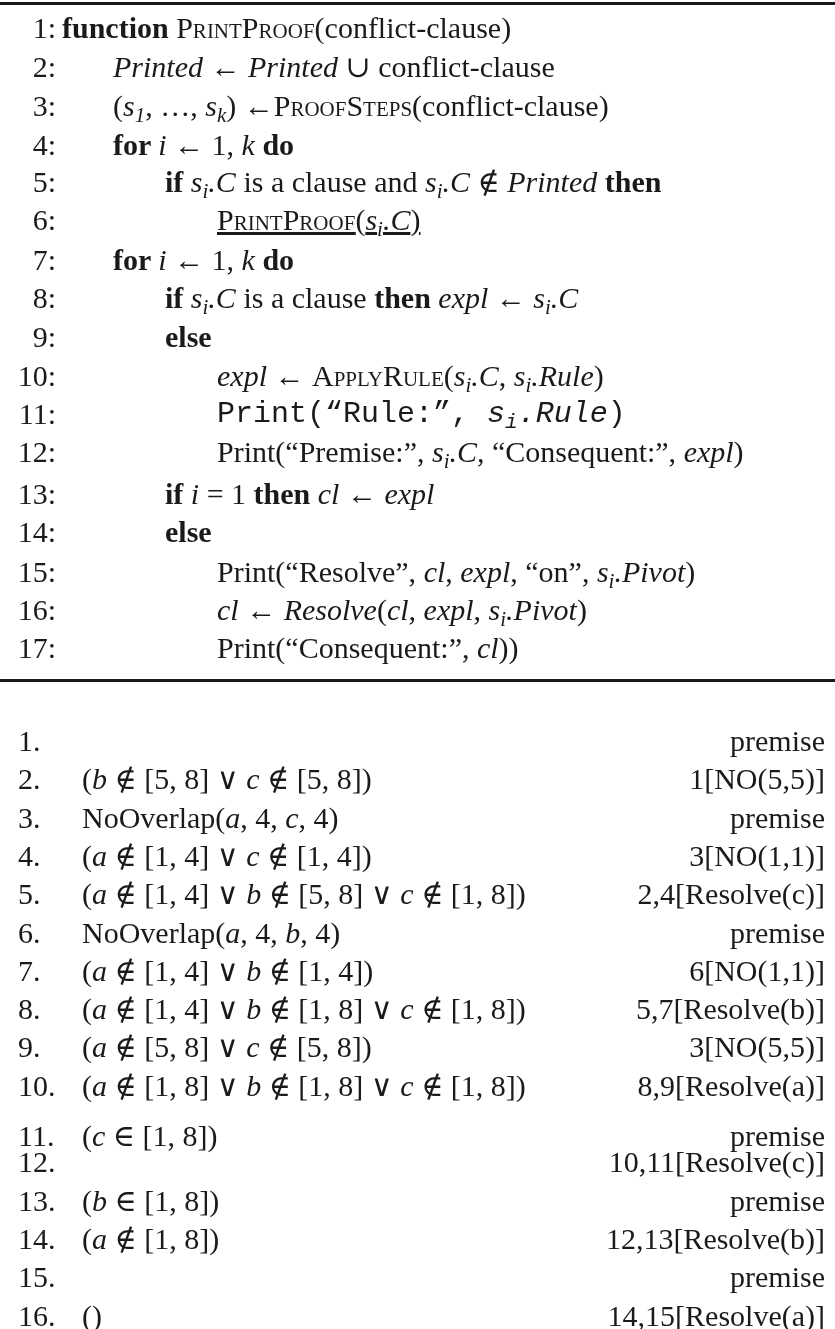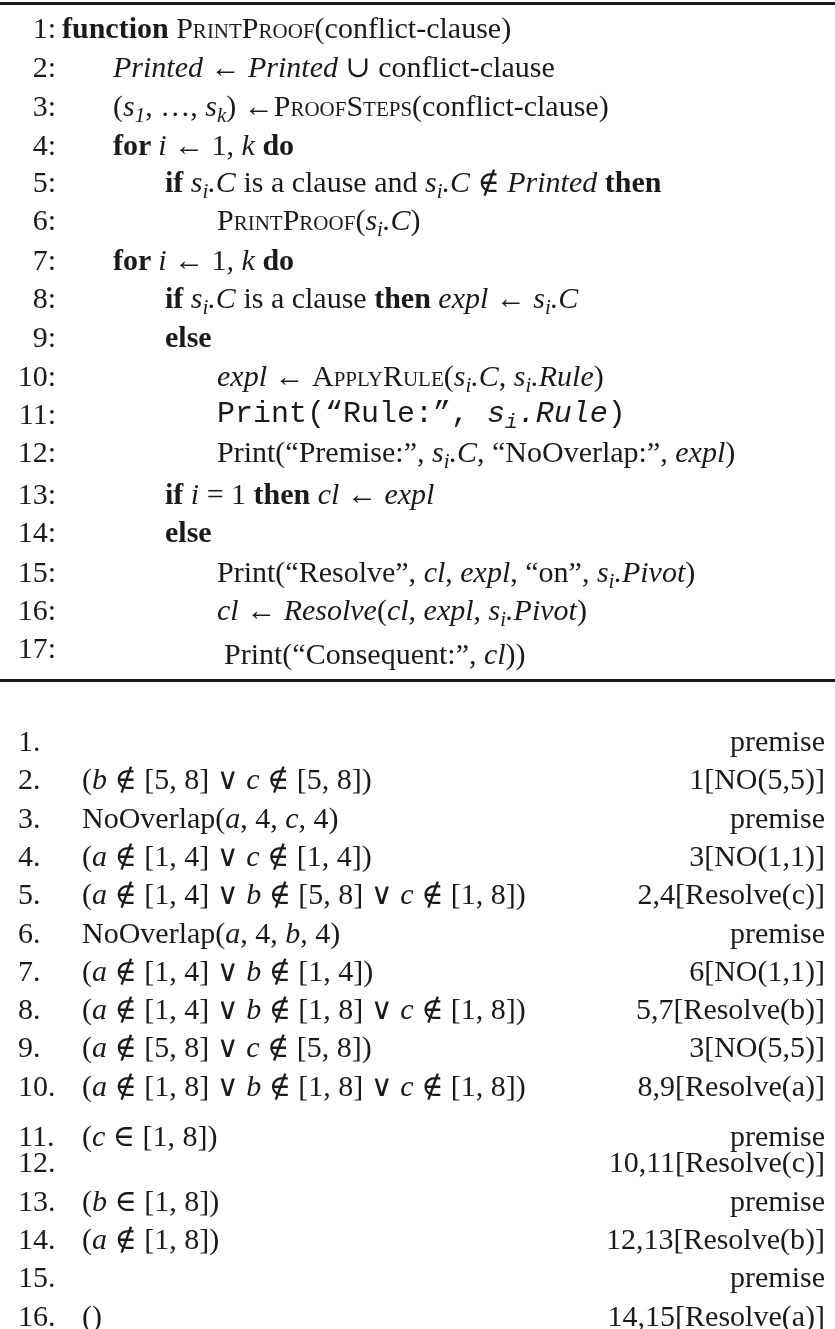--- a/index.html
+++ b/index.html
@@ -47,21 +47,21 @@
     <div class="algo-line" style="top: 117px;">
       <span class="ln">4:</span>
       <span class="code" style="left: 113px;"><span class="b">for </span><span class="i">i</span><span> ← 1, </span><span class="i">k</span><span class="b"> do</span></span>
     </div>
     <div class="algo-line" style="top: 154px;">
       <span class="ln">5:</span>
       <span class="code" style="left: 165px;"><span class="b">if </span><span class="i">s</span><span class="sub">i</span><span class="i">.C</span><span> is a clause and </span><span class="i">s</span><span class="sub">i</span><span class="i">.C</span><span> ∉ </span><span class="i">Printed</span><span class="b"> then</span></span>
     </div>
     <div class="algo-line" style="top: 192px;">
       <span class="ln">6:</span>
-      <span class="code" style="left: 217px;"><span class="sc">PrintProof</span><span>(</span><span class="i">s</span><span class="sub">i</span><span class="i">.C</span><span>)</span></span>
+      <span class="code" style="left: 217px; text-decoration: underline;"><span class="sc">PrintProof</span><span>(</span><span class="i">s</span><span class="sub">i</span><span class="i">.C</span><span>)</span></span>
     </div>
     <div class="algo-line" style="top: 232px;">
       <span class="ln">7:</span>
       <span class="code" style="left: 113px;"><span class="b">for </span><span class="i">i</span><span> ← 1, </span><span class="i">k</span><span class="b"> do</span></span>
     </div>
     <div class="algo-line" style="top: 270px;">
       <span class="ln">8:</span>
       <span class="code" style="left: 165px;"><span class="b">if </span><span class="i">s</span><span class="sub">i</span><span class="i">.C</span><span> is a clause </span><span class="b">then </span><span class="i">expl</span><span> ← </span><span class="i">s</span><span class="sub">i</span><span class="i">.C</span></span>
     </div>
     <div class="algo-line" style="top: 309px;">
@@ -71,41 +71,41 @@
     <div class="algo-line" style="top: 348px;">
       <span class="ln">10:</span>
       <span class="code" style="left: 217px;"><span class="i">expl</span><span> ← </span><span class="sc">ApplyRule</span><span>(</span><span class="i">s</span><span class="sub">i</span><span class="i">.C</span><span>, </span><span class="i">s</span><span class="sub">i</span><span class="i">.Rule</span><span>)</span></span>
     </div>
     <div class="algo-line" style="top: 386px;">
       <span class="ln">11:</span>
       <span class="code" style="left: 217px; font-family: Liberation Mono, monospace;"><span>Print(“Rule:”, </span><span class="i">s</span><span class="sub">i</span><span class="i">.Rule</span><span>)</span></span>
     </div>
     <div class="algo-line" style="top: 424px;">
       <span class="ln">12:</span>
-      <span class="code" style="left: 217px;"><span>Print(“Premise:”, </span><span class="i">s</span><span class="sub">i</span><span class="i">.C</span><span>, “NoOverlap:”, </span><span class="i">expl</span><span>)</span></span>
+      <span class="code" style="left: 217px;"><span>Print(“Premise:”, </span><span class="i">s</span><span class="sub">i</span><span class="i">.C</span><span>, “Consequent:”, </span><span class="i">expl</span><span>)</span></span>
     </div>
     <div class="algo-line" style="top: 466px;">
       <span class="ln">13:</span>
       <span class="code" style="left: 165px;"><span class="b">if </span><span class="i">i</span><span> = 1 </span><span class="b">then </span><span class="i">cl</span><span> ← </span><span class="i">expl</span></span>
     </div>
     <div class="algo-line" style="top: 504px;">
       <span class="ln">14:</span>
       <span class="code" style="left: 165px;"><span class="b">else</span></span>
     </div>
     <div class="algo-line" style="top: 544px;">
       <span class="ln">15:</span>
       <span class="code" style="left: 217px;"><span>Print(“Resolve”, </span><span class="i">cl</span><span>, </span><span class="i">expl</span><span>, “on”, </span><span class="i">s</span><span class="sub">i</span><span class="i">.Pivot</span><span>)</span></span>
     </div>
     <div class="algo-line" style="top: 582px;">
       <span class="ln">16:</span>
       <span class="code" style="left: 217px;"><span class="i">cl</span><span> ← </span><span class="i">Resolve</span><span>(</span><span class="i">cl</span><span>, </span><span class="i">expl</span><span>, </span><span class="i">s</span><span class="sub">i</span><span class="i">.Pivot</span><span>)</span></span>
     </div>
     <div class="algo-line" style="top: 620px;">
       <span class="ln">17:</span>
-      <span class="code" style="left: 224px; margin-top: 6px;"><span>Print(“Consequent:”, </span><span class="i">cl</span><span>))</span></span>
+      <span class="code" style="left: 217px;"><span>Print(“Consequent:”, </span><span class="i">cl</span><span>))</span></span>
     </div>
   </div>
 <div class="rule-mid"></div>
 <div class="proof" id="proof">
     <div class="proof-line" style="top: 0px;">
       <span class="pnum">1.</span>
       <span class="pjust">premise</span>
     </div>
     <div class="proof-line" style="top: 38px;">
       <span class="pnum">2.</span>

